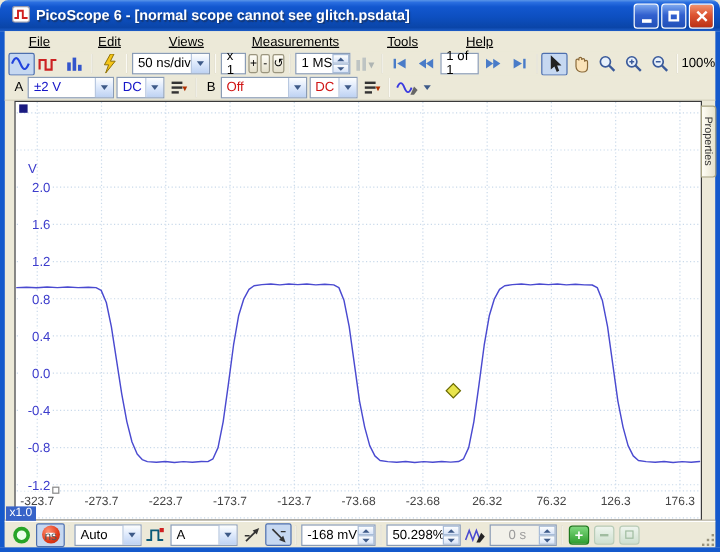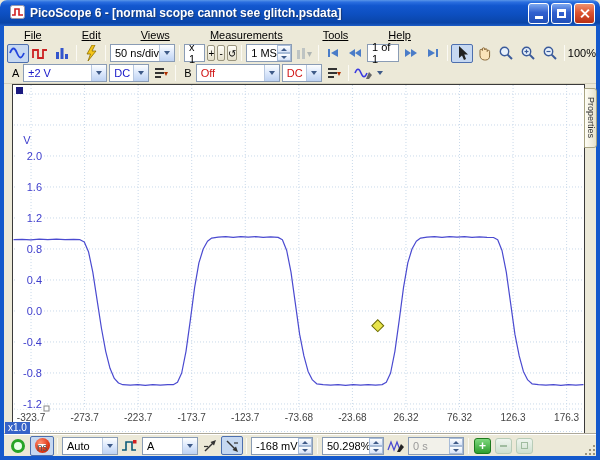--- a/index.html
+++ b/index.html
@@ -40,21 +40,21 @@
         background:linear-gradient(180deg,#fdfefe,#dfeafc 45%,#bed2f2);border-left:1px solid #b8c8e0;}
   .tri{width:0;height:0;border-left:3px solid transparent;border-right:3px solid transparent;border-top:4px solid #3e5a88;}
   .spin{display:flex;flex-direction:column;width:14px;height:16px;margin-left:auto;}
   .spinb{flex:1;position:relative;background:linear-gradient(180deg,#fdfefe,#d8e4f8);border:1px solid #a8bcd8;}
   .spinb.up::after{content:"";position:absolute;left:3px;top:2px;border-left:3px solid transparent;border-right:3px solid transparent;border-bottom:3px solid #3e5a88;}
   .spinb.dn::after{content:"";position:absolute;left:3px;top:2px;border-left:3px solid transparent;border-right:3px solid transparent;border-top:3px solid #3e5a88;}
   .field{display:inline-flex;align-items:center;height:18px;border:1px solid #8a9cb5;background:#fff;padding:0 4px;margin:0 1px;}
   .center{justify-content:center;}
   .sqbtn{width:16px;height:16px;border:1px solid #9a957e;background:linear-gradient(#fffef8,#e4e0cc);border-radius:2px;
          display:flex;align-items:center;justify-content:center;font-size:10px;margin:0 1px;}
-  .w84{width:84px;} .w80{width:80px;} .w64{width:64px;} .w62{width:62px;} .w58{width:58px;}
+  .w84{width:72px;} .w80{width:80px;} .w64{width:64px;} .w62{width:62px;} .w58{width:58px;}
   .w56{width:56px;} .w40{width:40px;} .w38{width:38px;}
   .chlabel{margin:0 3px 0 5px;}
   .combo.bluetxt .cval{color:#1616c8;}
   .combo.redtxt .cval{color:#d01414;}
   .ztext{margin-left:0;}
   
   .graphf{position:absolute;left:12px;top:84px;width:573px;height:350px;background:#fff;border:1px solid #3a3a3a;}
   svg.plot{display:block;}
   .grid{stroke:#c9d9ea;stroke-width:1;stroke-dasharray:1 2;}
   .trace{fill:none;stroke-width:1.2;stroke-linejoin:round;stroke-linecap:round;}
@@ -68,21 +68,21 @@
   .zbadge{position:absolute;left:5px;top:422px;background:#3763c8;color:#fff;font-size:10px;padding:0 3px;height:12px;line-height:12px;z-index:5;}
   .nsl{position:absolute;left:37px;top:422px;font-size:10px;color:#555;z-index:5;margin-top:20px;}
   
   .statusbar{position:absolute;left:4px;top:434px;width:592px;height:22px;background:#ece9d8;border-top:1px solid #fff;
     display:flex;align-items:center;padding-left:2px;box-shadow:0 -1px 0 #aca899;}
   .sbtn{width:24px;height:20px;display:flex;align-items:center;justify-content:center;border:1px solid transparent;border-radius:2px;}
   .sbtn.sel{background:#c6d8f1;border-color:#4d6fae;}
   .go-ic{width:14px;height:14px;border-radius:50%;border:3.5px solid #27a427;background:#eaffea;}
   .stop-ic{width:15px;height:15px;border-radius:50%;background:radial-gradient(circle at 35% 30%,#ff8f70,#e03818 60%,#b52808);position:relative;}
   .stop-ic::after{content:"";position:absolute;left:3.5px;top:6px;width:8px;height:3px;background:#fff;border-radius:1px;}
-  .combo.dis,.field.dis{background:#f2f1ea;}
+  .combo.dis,.field.dis{background:#f2f1ea;text-align:center;}
   .dis .cval{color:#9a9a9a;}
   .pbtn{width:17px;height:16px;border-radius:3px;display:flex;align-items:center;justify-content:center;margin:0 2px;font-weight:bold;
         background:linear-gradient(#7ed87e,#2f9e2f);border:1px solid #1d7a1d;color:#fff;font-size:12px;line-height:1;}
   .pbtn.disb{background:linear-gradient(#eef5ee,#cfe0cf);border:1px solid #b8ccb8;color:#9ab89a;}
   .dash{width:7px;height:2px;background:#a0bca0;}
   .boxg{width:7px;height:7px;border:1px solid #a0bca0;}
   .grip{position:absolute;right:5px;bottom:5px;width:12px;height:12px;}
   .grip::after{content:"";position:absolute;right:0;bottom:0;width:2px;height:2px;background:#98937e;
     box-shadow:-4px 0 #98937e,0 -4px #98937e,-8px 0 #98937e,0 -8px #98937e,-4px -4px #98937e;}
 </style>

